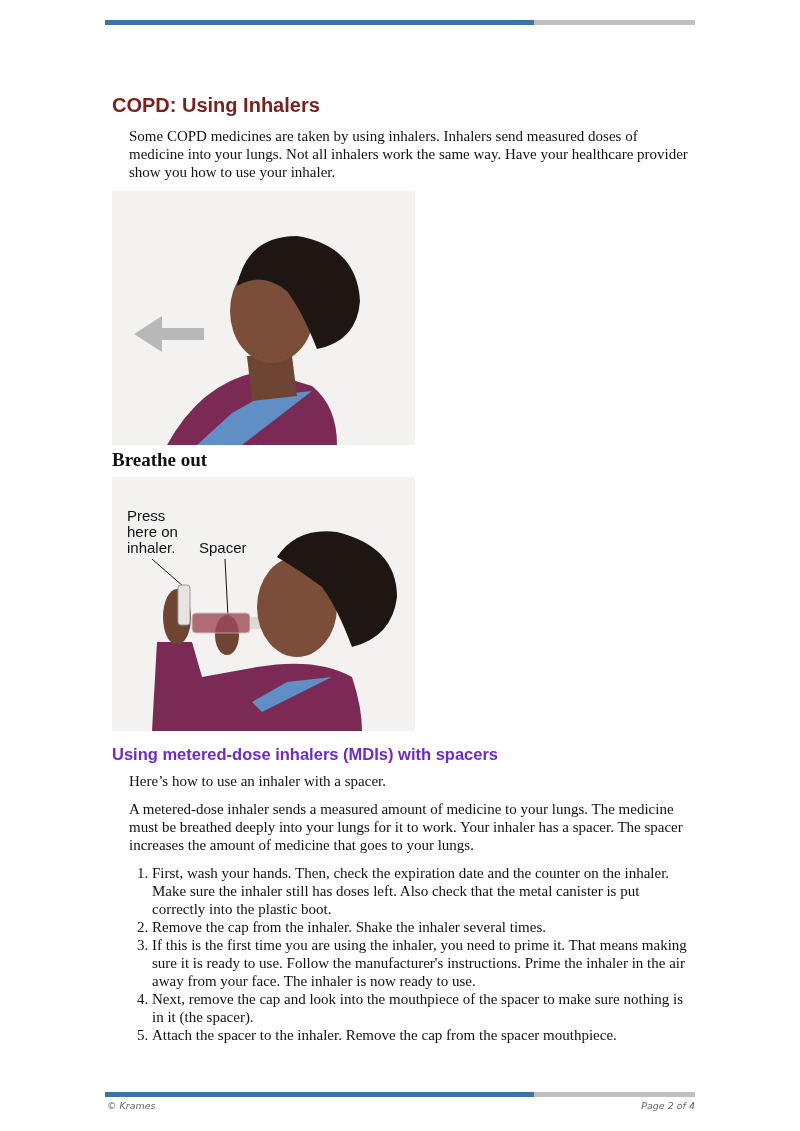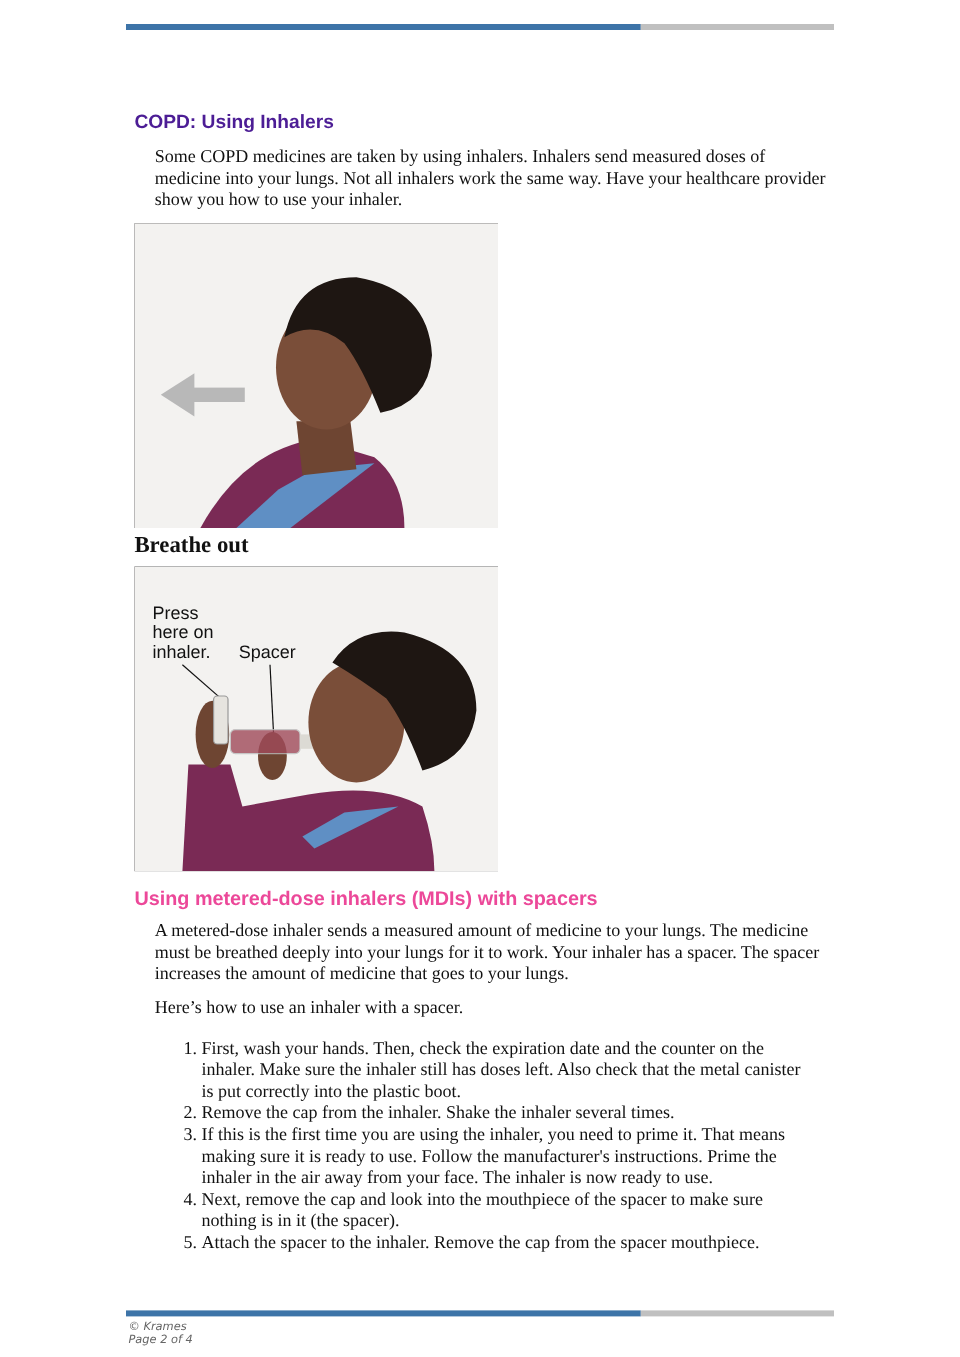--- a/index.html
+++ b/index.html
@@ -3,28 +3,28 @@
 <meta charset="utf-8">
 <style>
   html, body { margin: 0; padding: 0; background: #ffffff; }
   body { width: 800px; height: 1131px; position: relative; overflow: hidden; font-family: "Liberation Serif", serif; color: #111; }
   .bar { position: absolute; left: 105px; width: 590px; height: 5px; display: flex; }
   .bar .blue { width: 429px; background: #3d74a8; }
   .bar .gray { flex: 1; background: #c0c0c0; }
   .top-bar { top: 20px; }
   .bottom-bar { top: 1092px; }
   .content { position: absolute; left: 112px; top: 94px; width: 580px; }
-  h1 { font-family: "Liberation Sans", sans-serif; font-weight: bold; font-size: 16px; color: #4c1d95; margin: 0 0 10px 0; }
-  h2 { font-family: "Liberation Sans", sans-serif; font-weight: bold; font-size: 16.5px; color: #ec4899; margin: 14px 0 8px 0; }
+  h1 { font-family: "Liberation Sans", sans-serif; font-weight: bold; font-size: 20px; color: #7f1d1d; margin: 0 0 10px 0; }
+  h2 { font-family: "Liberation Sans", sans-serif; font-weight: bold; font-size: 16.5px; color: #6d28d9; margin: 14px 0 8px 0; }
   p { font-size: 15px; line-height: 18px; margin: 0 0 10px 17px; }
   .caption { font-weight: bold; font-size: 19px; line-height: 18px; margin: 6px 0 8px 0; }
-  .figure { width: 303px; height: 254px; background: #737373; position: relative; overflow: hidden; }
-  ol { margin: 16px; padding-left: 40px; font-size: 15px; line-height: 18px; }
+  .figure { width: 303px; height: 254px; background: #5eead4; position: relative; overflow: hidden; }
+  ol { margin: 0; padding-left: 40px; font-size: 15px; line-height: 18px; }
   ol li { margin: 0; }
-  .footer { position: absolute; top: 1100px; left: 107px; width: 588px; font-family: "DejaVu Sans", sans-serif; font-style: italic; font-size: 9.5px; color: #666; display: flex; justify-content: space-between; flex-direction: column; }
+  .footer { position: absolute; top: 1100px; left: 107px; width: 588px; font-family: "DejaVu Sans", sans-serif; font-style: italic; font-size: 9.5px; color: #666; display: flex; justify-content: space-between; }
 </style>
 </head>
 <body>
 
 <div class="bar top-bar">
   <div class="blue"></div>
   <div class="gray"></div>
 </div>
 
 <div class="content">
@@ -72,22 +72,22 @@
       <rect x="80" y="136" width="58" height="20" rx="4" fill="#a04a5a" opacity="0.8" stroke="#bbb"></rect>
       <rect x="138" y="140" width="12" height="12" fill="#dcdad4"></rect>
 
       <ellipse cx="185" cy="130" rx="40" ry="50" fill="#7a4e39"></ellipse>
 
       <path d="M165,80 Q185,50 225,55 Q285,70 285,120 Q280,160 240,170 Q225,130 210,110 Q190,95 165,80 Z" fill="#1e1612"></path>
     </svg>
   </div>
 
   <h2>Using metered-dose inhalers (MDIs) with spacers</h2>
+  <p>Here’s how to use an inhaler with a spacer.</p>
   <p>A metered-dose inhaler sends a measured amount of medicine to your lungs. The medicine must be breathed deeply into your lungs for it to work. Your inhaler has a spacer. The spacer increases the amount of medicine that goes to your lungs.</p>
-  <p>Here’s how to use an inhaler with a spacer.</p>
 
   <ol>
     <li>First, wash your hands. Then, check the expiration date and the counter on the inhaler. Make sure the inhaler still has doses left. Also check that the metal canister is put correctly into the plastic boot.</li>
     <li>Remove the cap from the inhaler. Shake the inhaler several times.</li>
     <li>If this is the first time you are using the inhaler, you need to prime it. That means making sure it is ready to use. Follow the manufacturer's instructions. Prime the inhaler in the air away from your face. The inhaler is now ready to use.</li>
     <li>Next, remove the cap and look into the mouthpiece of the spacer to make sure nothing is in it (the spacer).</li>
     <li>Attach the spacer to the inhaler. Remove the cap from the spacer mouthpiece.</li>
   </ol>
 </div>
 

